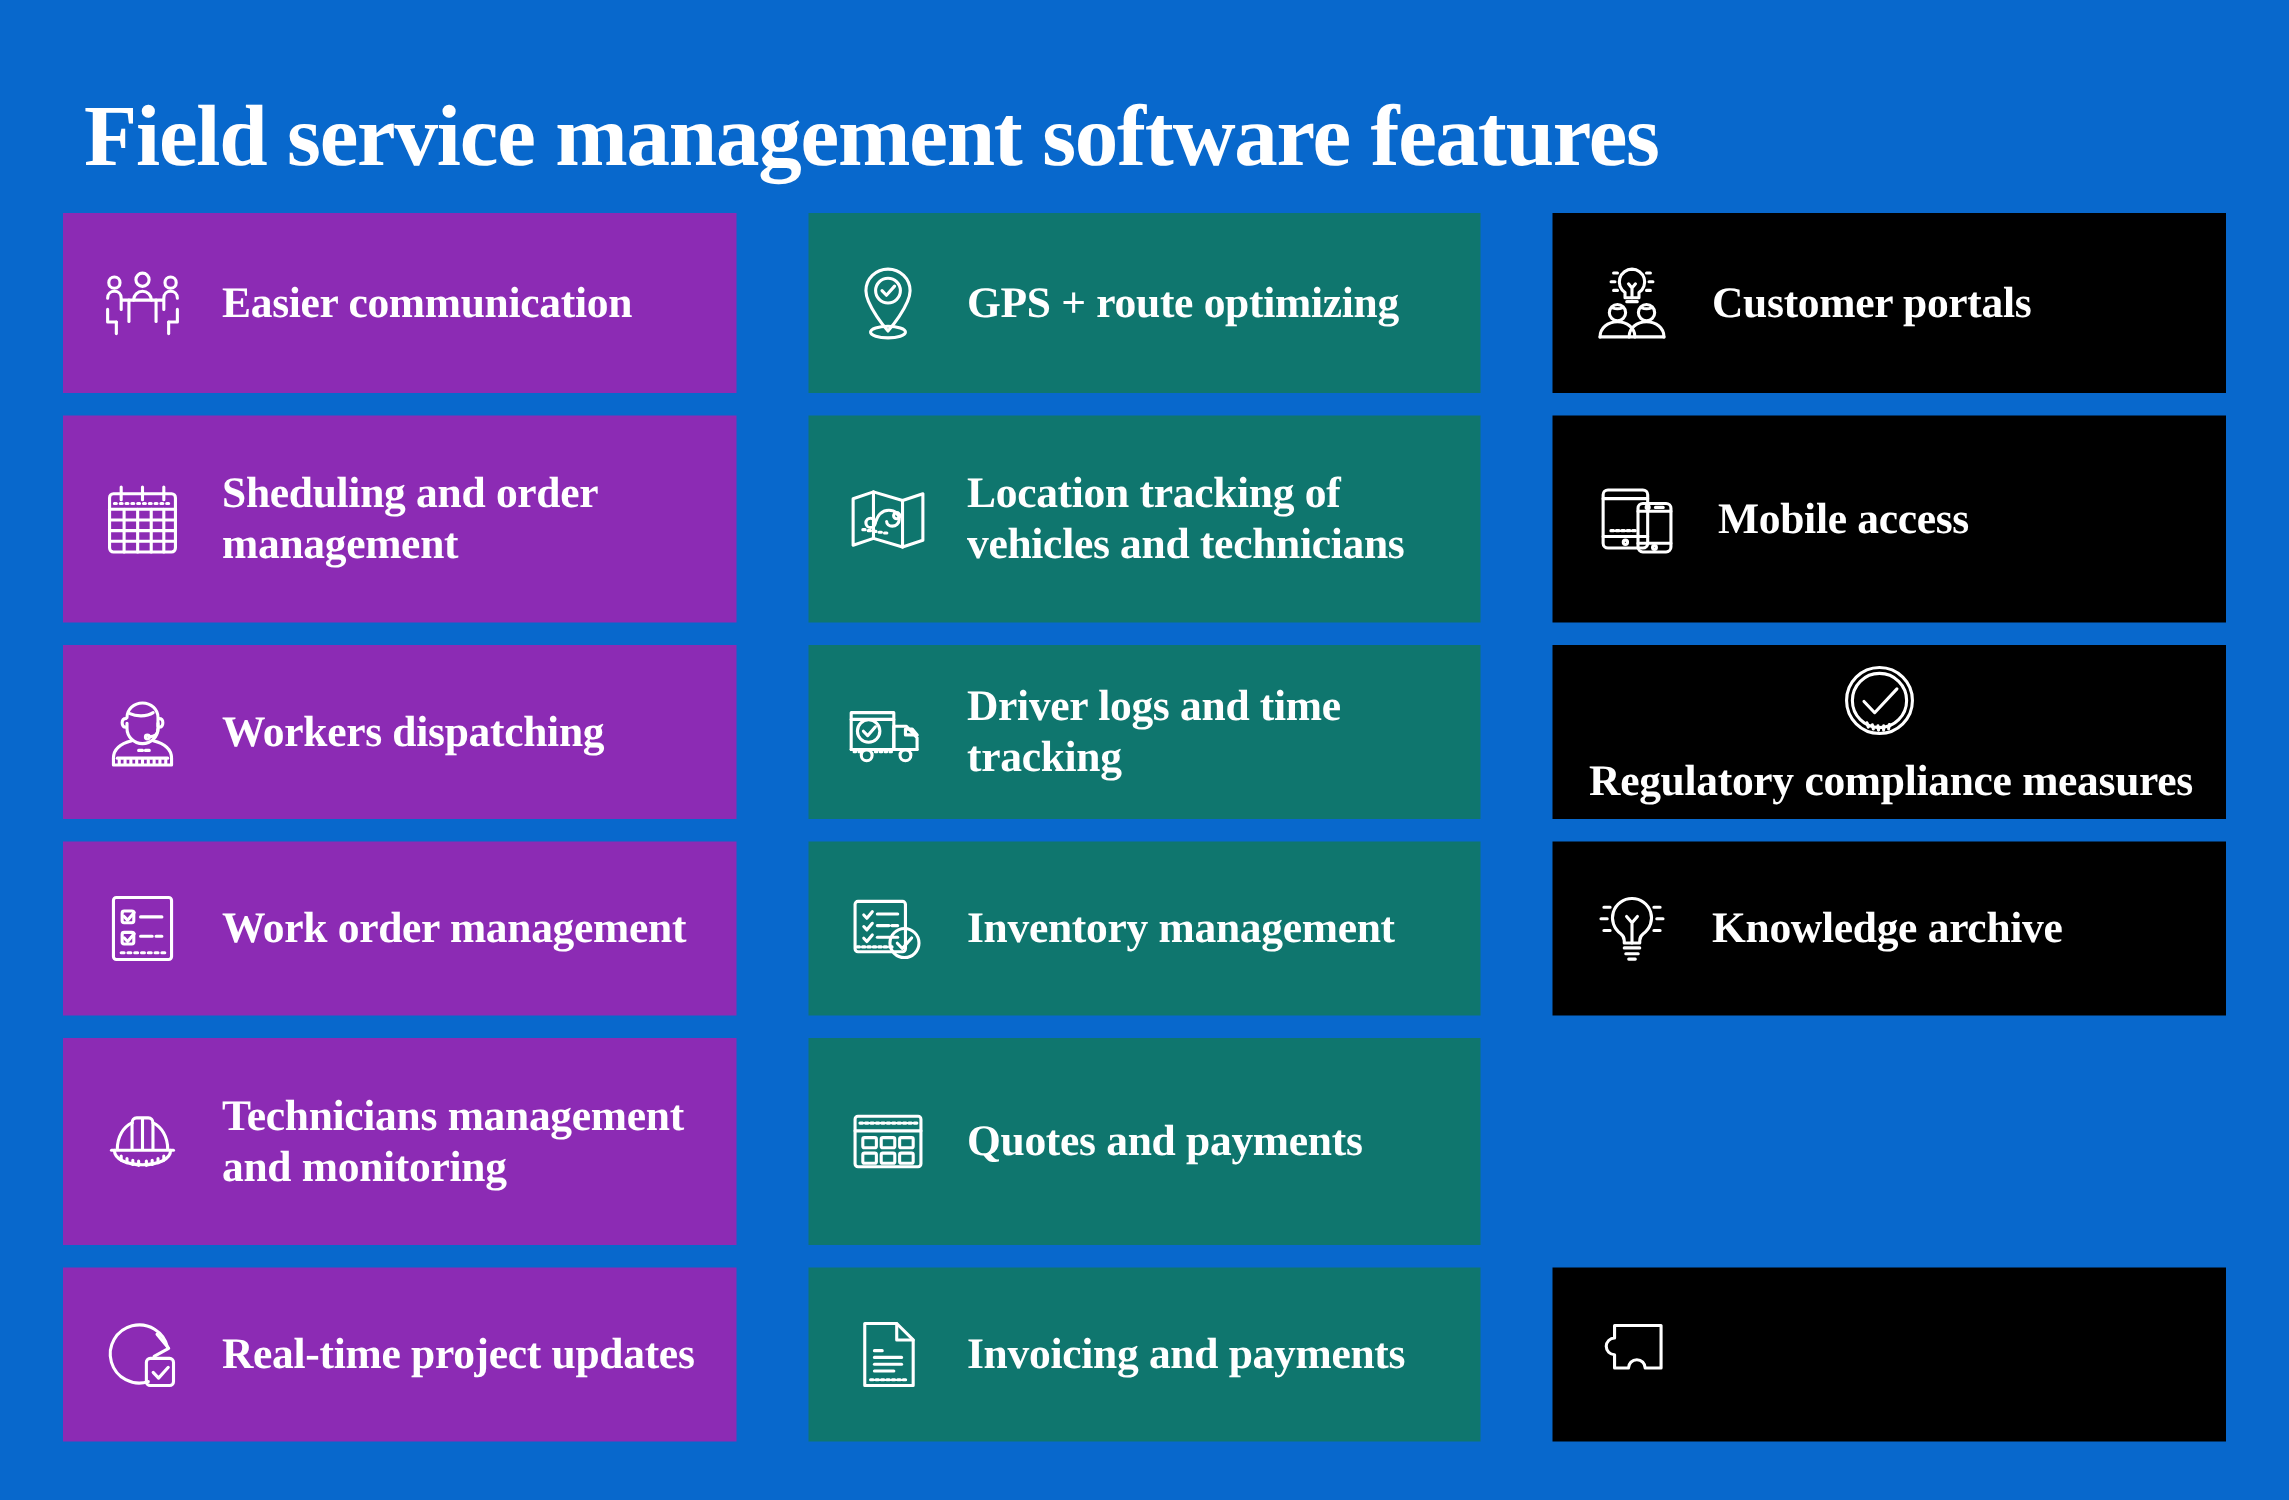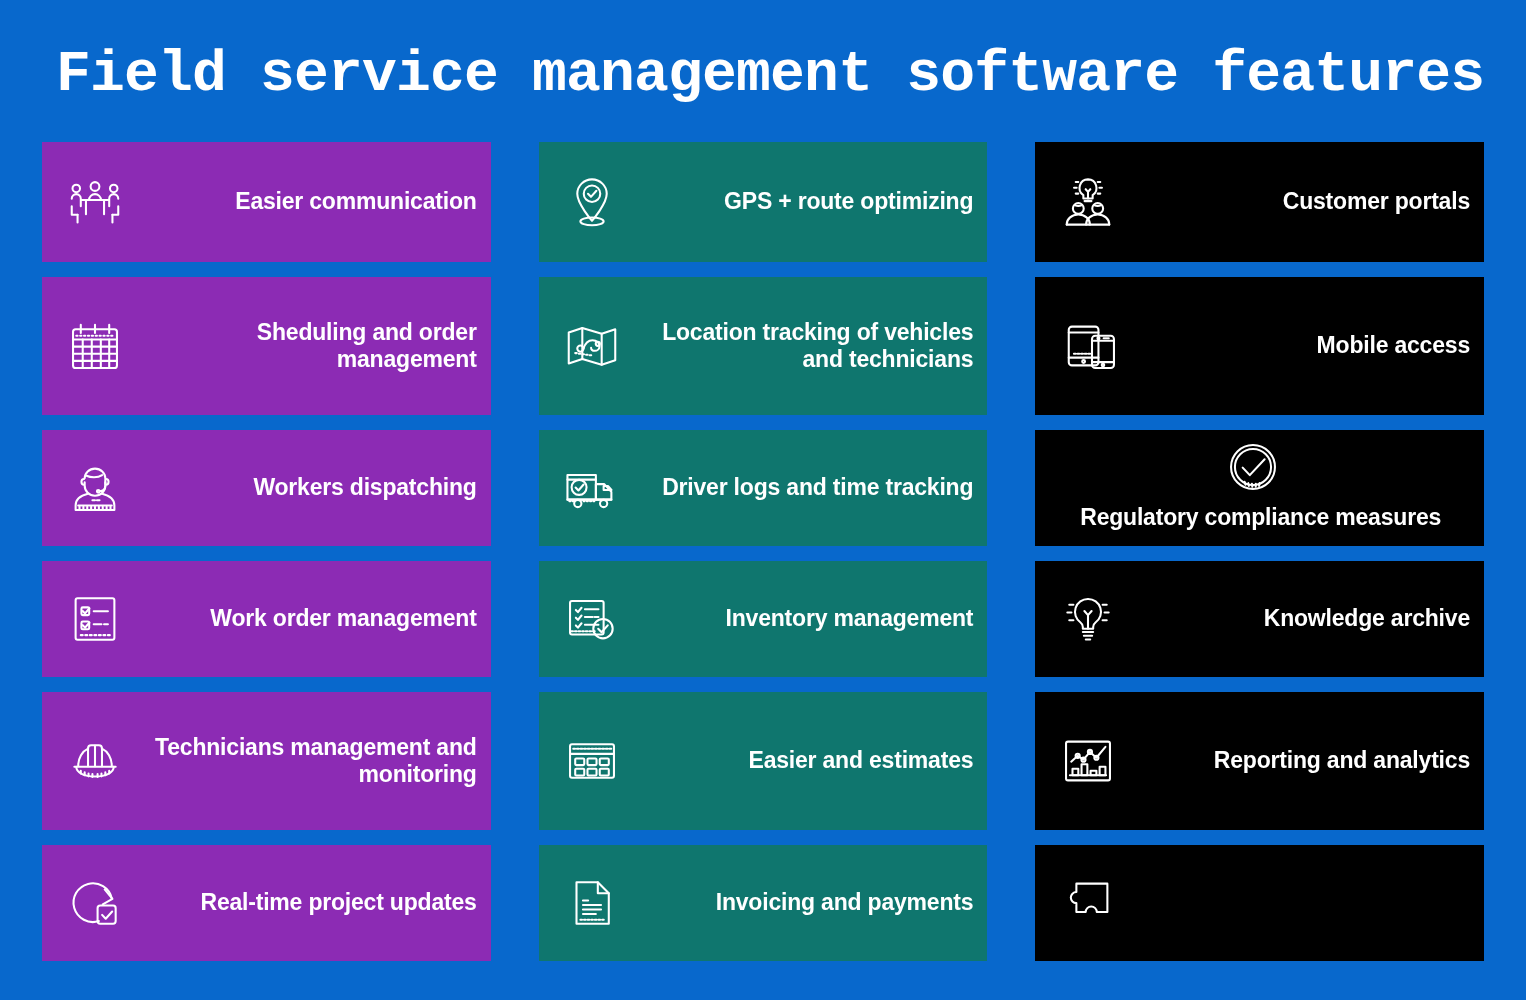--- a/index.html
+++ b/index.html
@@ -20,25 +20,25 @@
     position: relative;
     width: 1526px;
     height: 1000px;
     background: #0868cc;
     padding: 0;
   }
 
   .poster-title {
     position: absolute;
     left: 56px;
-    top: 36px;
+    top: 52px;
     width: 1420px;
     height: 78px;
     color: #ffffff;
-    font-family: Liberation Mono, monospace;
+    font-family: Liberation Serif, serif;
     font-size: 58px;
     font-weight: bold;
     letter-spacing: -0.8px;
     line-height: 78px;
     white-space: nowrap;
   }
 
   .grid {
     position: absolute;
     left: 42px;
@@ -75,26 +75,25 @@
 
   .card-icon svg {
     width: 62px;
     height: 62px;
     display: block;
   }
 
   .card-label {
     flex: 1 1 auto;
     color: #ffffff;
-    font-family: Liberation Sans, sans-serif;
-    font-size: 23px;
+    font-family: Liberation Serif, serif;
+    font-size: 29px;
     font-weight: bold;
     line-height: 1.18;
     letter-spacing: -0.2px;
-    text-align: right;
   }
 </style>
 </head>
 <body>
 
 <div class="poster">
 
   <h1 class="poster-title">Field service management software features</h1>
 
   <div class="grid">
@@ -331,41 +330,21 @@
         <path d="M9.5 14.5h1.4M12.3 14.5h1.4M15.1 14.5h1.4M17.9 14.5h1.4M20.7 14.5h1.4M23.5 14.5h1.4M26.3 14.5h1.4M29.1 14.5h1.4M31.9 14.5h1.4M34.7 14.5h1.4M37.5 14.5h1.4"></path>
         <rect x="11" y="22" width="7" height="5.2" rx="0.8"></rect>
         <rect x="20.5" y="22" width="7" height="5.2" rx="0.8"></rect>
         <rect x="30" y="22" width="7" height="5.2" rx="0.8"></rect>
         <rect x="11" y="30" width="7" height="5.2" rx="0.8"></rect>
         <rect x="20.5" y="30" width="7" height="5.2" rx="0.8"></rect>
         <rect x="30" y="30" width="7" height="5.2" rx="0.8"></rect>
       </g>
     </svg>
         </div>
-        <div class="card-label">Easier and estimates</div>
-      </div>
-      <div class="card teal" style="grid-area: 5 / 3;">
-        <div class="card-icon">
-    <svg viewBox="0 0 48 48">
-      <g fill="none" stroke="#ffffff" stroke-width="1.6" stroke-linecap="round" stroke-linejoin="round">
-        <rect x="7" y="9" width="34" height="30" rx="1.5"></rect>
-        <path d="M11 24.5l5-4.5 4.5 3 5-6 5 4.5 7-8.5"></path>
-        <circle cx="16" cy="20" r="1.6"></circle>
-        <circle cx="20.5" cy="23" r="1.6"></circle>
-        <circle cx="25.5" cy="17" r="1.6"></circle>
-        <circle cx="30.5" cy="21.5" r="1.6"></circle>
-        <rect x="12" y="30" width="4.5" height="5"></rect>
-        <rect x="19" y="26.5" width="4.5" height="8.5"></rect>
-        <rect x="26" y="31.5" width="4.5" height="3.5"></rect>
-        <rect x="33" y="28.5" width="4.5" height="6.5"></rect>
-        <path d="M10 35h28"></path>
-      </g>
-    </svg>
-        </div>
-        <div class="card-label">Reporting and analytics</div>
+        <div class="card-label">Quotes and payments</div>
       </div>
       <div class="card purple" style="grid-area: 6 / 1;">
         <div class="card-icon">
     <svg viewBox="0 0 48 48">
       <g fill="none" stroke="#ffffff" stroke-width="1.6" stroke-linecap="round" stroke-linejoin="round">
         <path d="M37 20.5A15 15 0 1 0 27 38"></path>
         <path d="M31.5 13.5L37.5 20.8L30 25"></path>
         <rect x="26" y="26" width="14" height="14" rx="2"></rect>
         <path d="M29.5 33.2l2.8 3 5-5.6"></path>
       </g>

